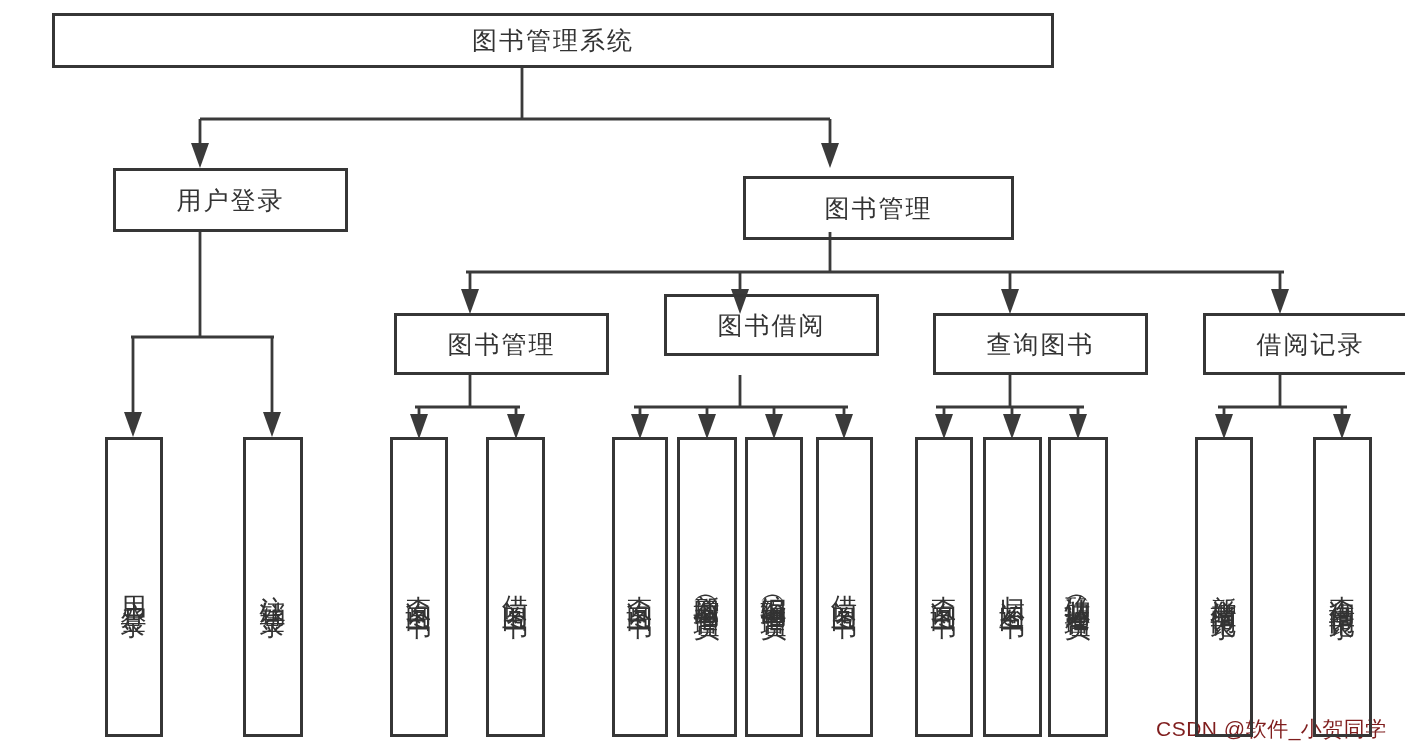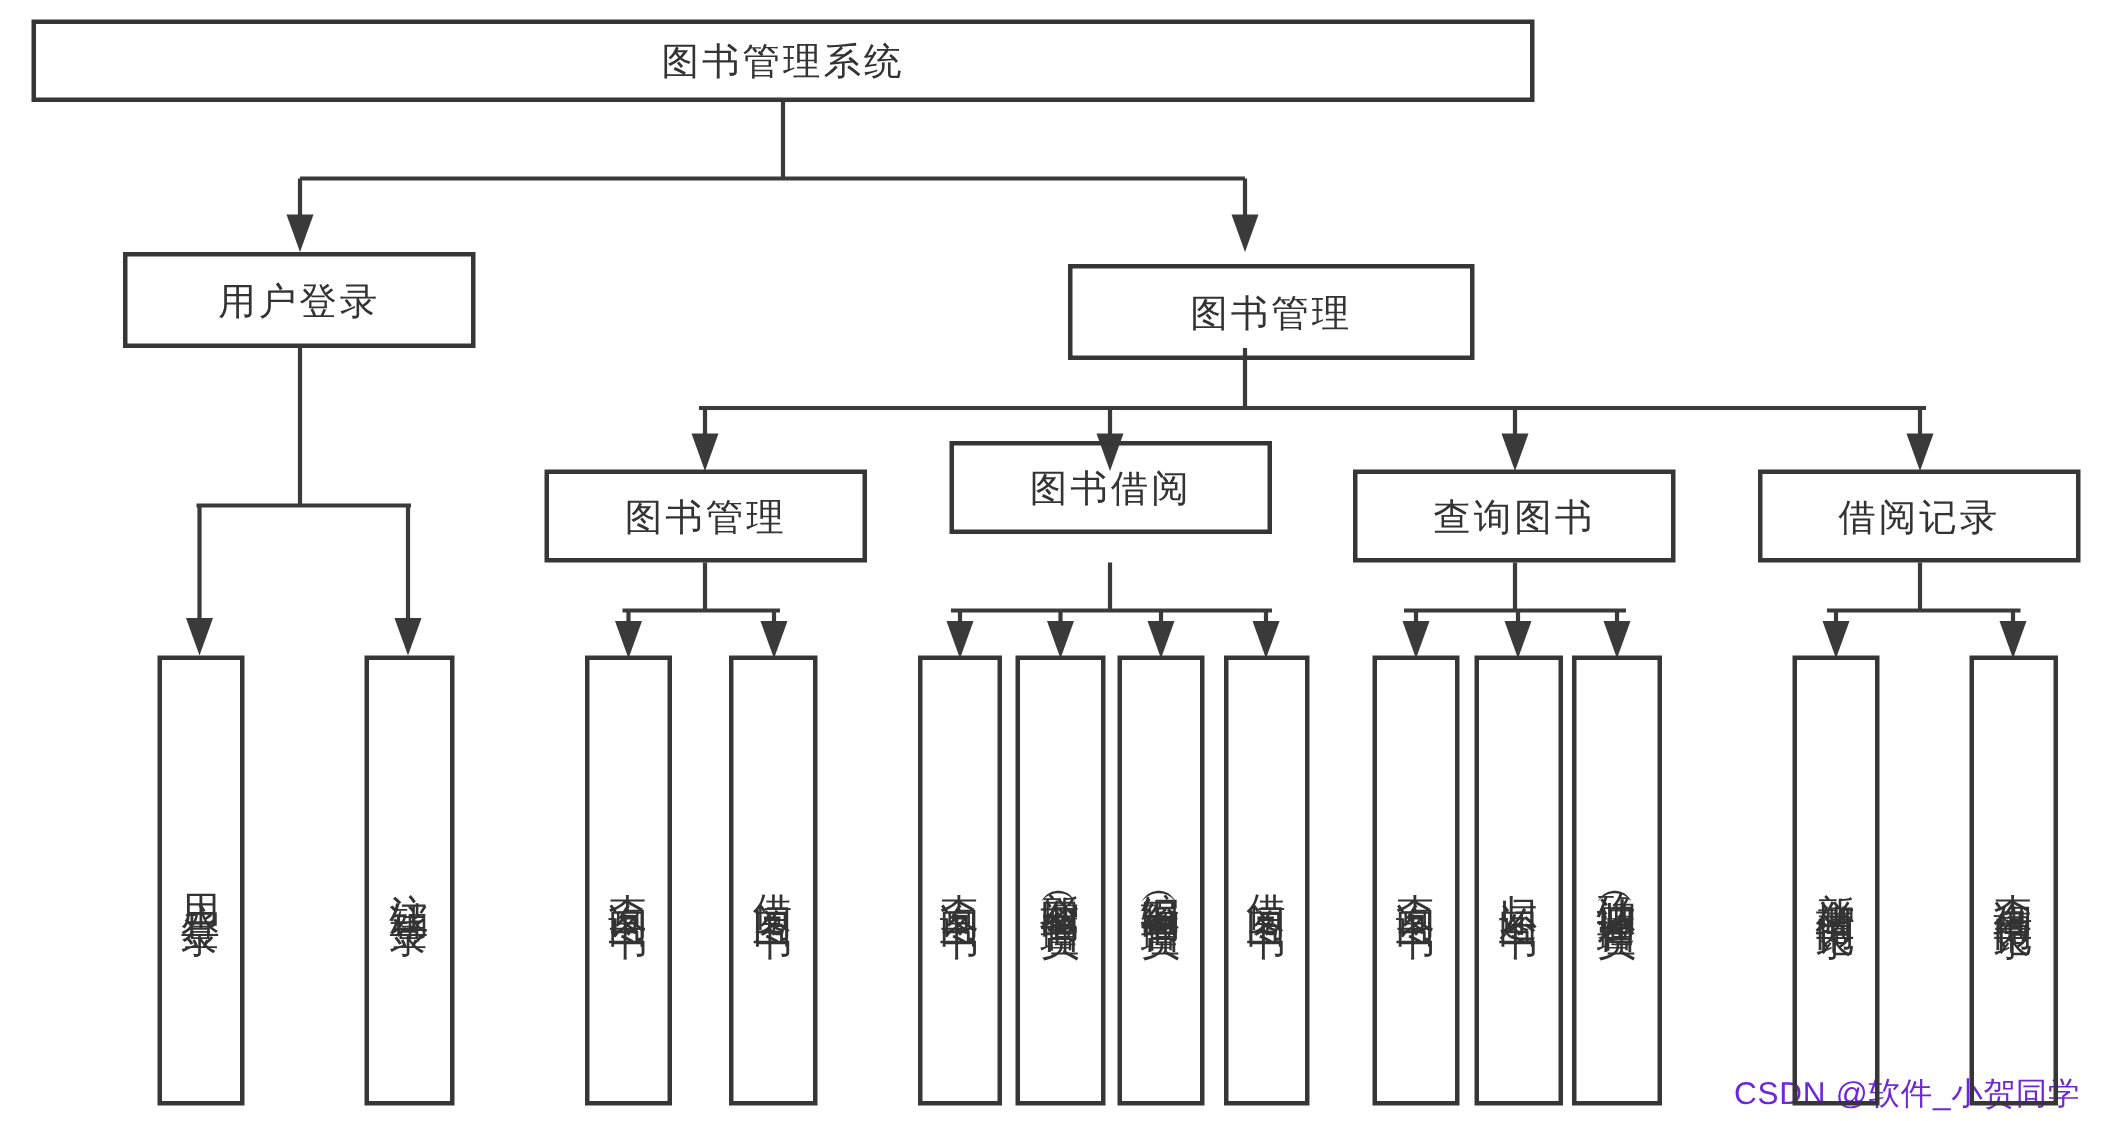--- a/index.html
+++ b/index.html
@@ -11,40 +11,41 @@
     font-family:"Liberation Sans", sans-serif;
   }
   .connectors{
     position:absolute;left:0;top:0;z-index:1;
   }
   .watermark{
     position:absolute;
     left:1156px;top:715px;
     z-index:2;
     font-size:21px;
-    color:#6d28d9;
+    color:#7f1d1d;
     letter-spacing:0.5px;
     white-space:nowrap;
   }
   .box{
     position:absolute;
     z-index:3;
     box-sizing:border-box;
     border:3px solid #363636;
     background:transparent;
     color:#333333;
     display:flex;
     align-items:center;
     justify-content:center;
     text-align:center;
   }
   .hbox{
     font-size:25px;
     letter-spacing:2px;
     white-space:nowrap;
+    margin-left:31px;
   }
   .vbox{
     writing-mode:vertical-rl;
     text-orientation:mixed;
     font-size:26px;
     line-height:1;
   }
   .ls4{letter-spacing:6px;}
   .ls6{letter-spacing:4px;}
   .ls9{letter-spacing:3px;}

